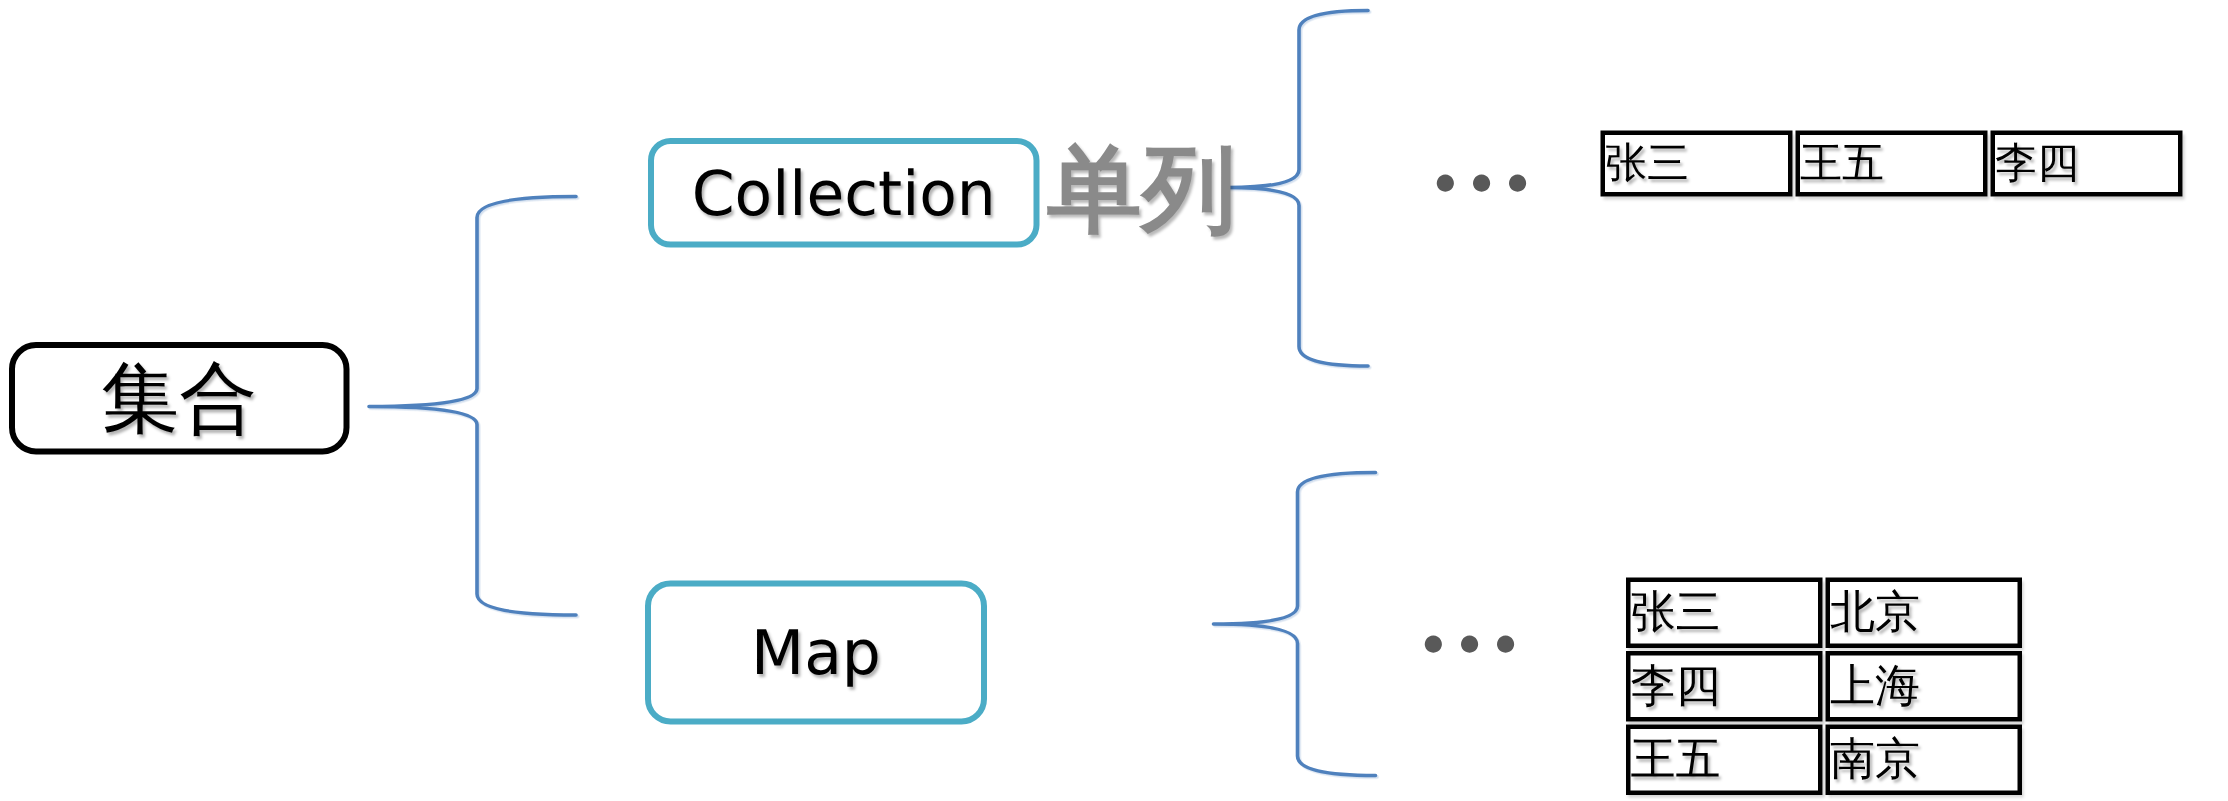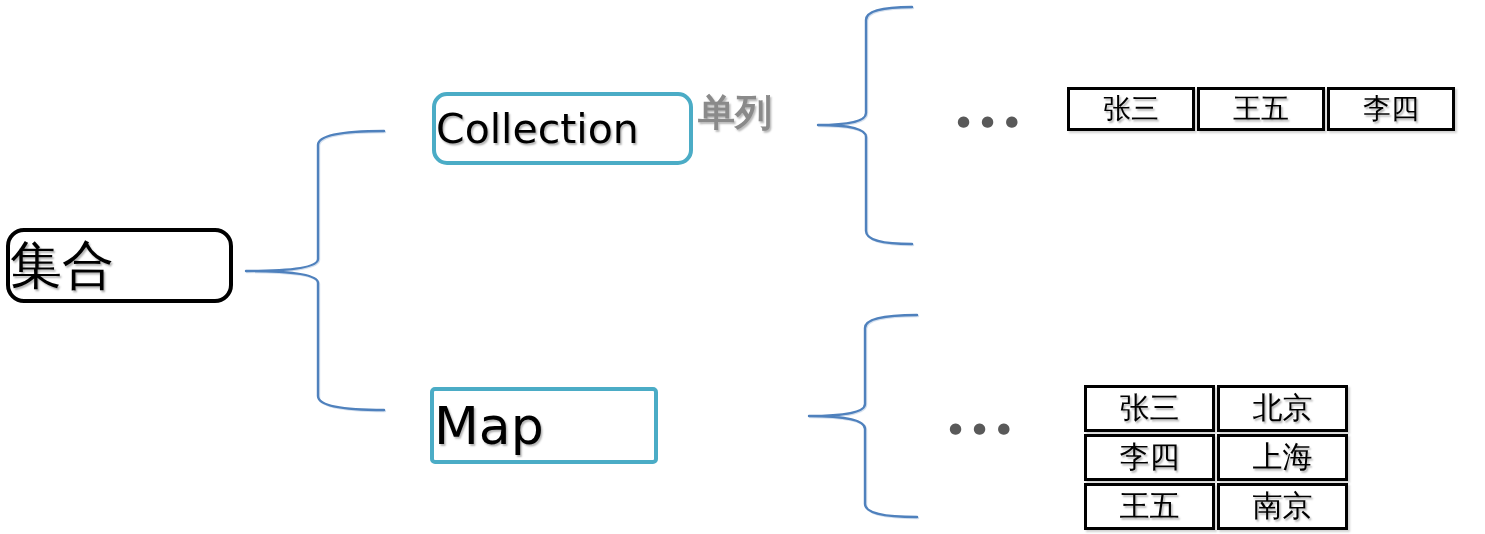--- a/index.html
+++ b/index.html
@@ -32,21 +32,21 @@
     stroke: var(--brace_blue, #4f81bd);
     stroke-width: 2.4;
     stroke-linecap: round;
     stroke-linejoin: round;
     filter: drop-shadow(1px 1px 0.5px rgba(79,129,189,0.25));
   }
   .node {
     position: absolute;
     display: flex;
     align-items: center;
-    justify-content: flex-start;
+    justify-content: center;
     background: #ffffff;
     box-sizing: border-box;
     text-shadow: 1.5px 2px 2px rgba(0,0,0,0.30);
     white-space: nowrap;
   }
   .node-root {
     left: 6px; top: 228px;
     width: 227px; height: 75px;
     border: 4.5px solid var(--root_border, #000);
     border-radius: 18px;
@@ -54,28 +54,28 @@
   }
   .node-collection {
     left: 432px; top: 92px;
     width: 261px; height: 73px;
     border: 4.5px solid var(--node_teal, #4bacc6);
     border-radius: 15px;
     font-size: 41px;
   }
   .node-map {
     left: 430px; top: 387px;
-    width: 228px; height: 77px;
+    width: 228px; height: 96px;
     border: 4.5px solid var(--node_teal, #4bacc6);
-    border-radius: 5px;
-    font-size: 52px;
+    border-radius: 17px;
+    font-size: 41px;
   }
   .type-tag {
     position: absolute;
-    font-size: 37px;
+    font-size: 63px;
     font-weight: bold;
     color: var(--tag_gray, #8a8a8a);
     line-height: 1.08;
     text-shadow: 1.5px 2px 2px rgba(0,0,0,0.28);
     white-space: nowrap;
   }
   .tag-collection { left: 698px; top: 93px; }
   .tag-map { left: 687px; top: 399px; }
   .dots {
     position: absolute;
@@ -91,21 +91,20 @@
     position: absolute;
     border-collapse: separate;
     border-spacing: 2px;
     table-layout: fixed;
   }
   .table-list { left: 1065px; top: 85px; }
   .table-map  { left: 1082px; top: 383px; }
   .demo-table td {
     border: 3.5px solid var(--table_border, #000);
     background: #ffffff;
-    text-align: center;
     vertical-align: middle;
     padding: 0;
     text-shadow: 1.5px 2px 2px rgba(0,0,0,0.30);
     box-shadow: 1.5px 2px 2px rgba(0,0,0,0.18);
     white-space: nowrap;
   }
   .table-list td { width: 122px; height: 36px; font-size: 28px; }
   .table-map td  { width: 125px; height: 36px; font-size: 30px; }
 </style>
 </head>

